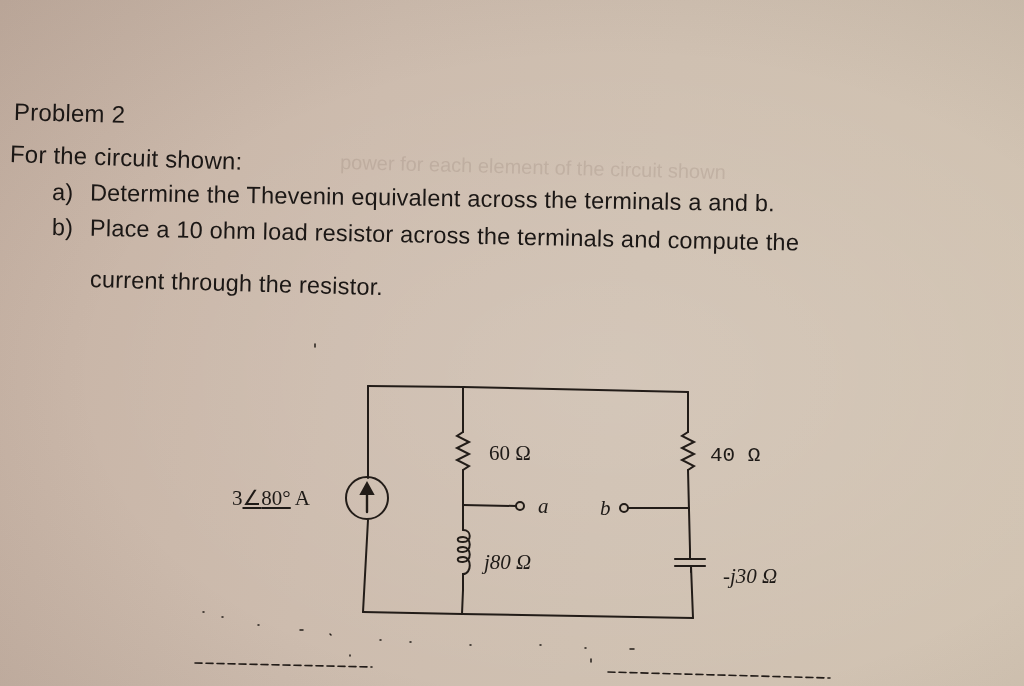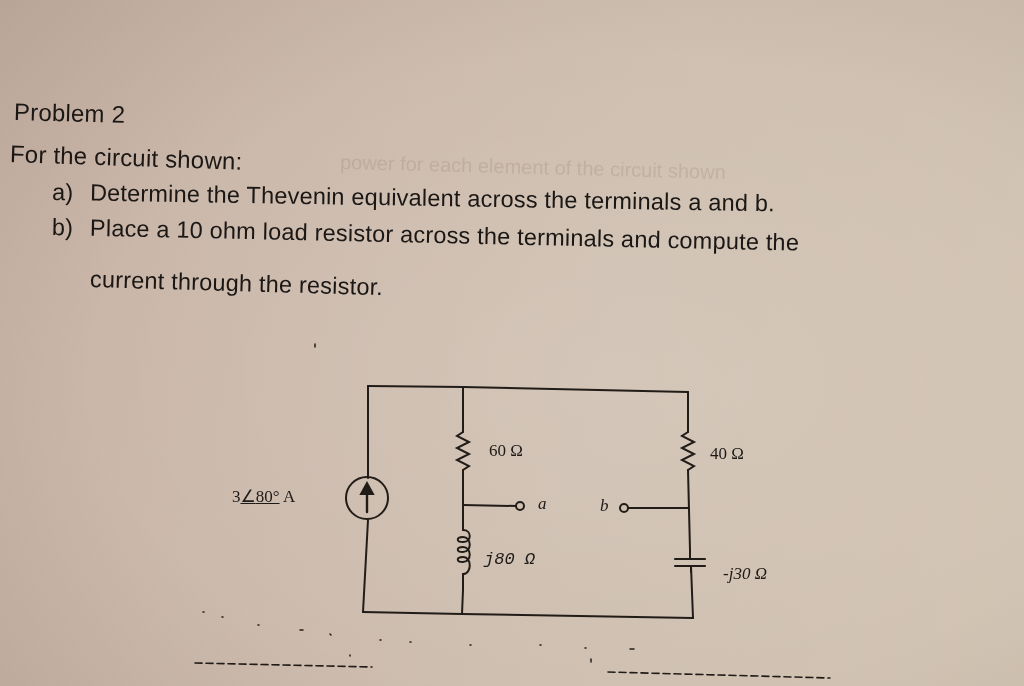--- a/index.html
+++ b/index.html
@@ -24,21 +24,21 @@
     transform-origin: left center; letter-spacing: 0.2px;
   }
   .title { left: 14px; top: 98px; font-size: 24px; transform: rotate(1.5deg); }
   .intro { left: 10px; top: 140px; font-size: 24px; transform: rotate(1.9deg); }
   .item-a { left: 52px; top: 179px; transform: rotate(0.9deg); }
   .item-b { left: 52px; top: 214px; transform: rotate(1.2deg); }
   .item-b2 { left: 90px; top: 266px; transform: rotate(1.6deg); }
   .marker { display: inline-block; width: 38px; }
   .circuit { position: absolute; left: 0; top: 0; }
   .lbl {
-    position: absolute; font-family: "Liberation Serif", serif; font-size: 17px;
+    position: absolute; font-family: "Liberation Serif", serif; font-size: 21px;
     white-space: nowrap; color: #1e1a17;
   }
   .lbl.it { font-style: italic; }
   .src-label { left: 232px; top: 486px; }
   .src-label .ang { text-decoration: underline; }
 </style>
 </head>
 <body>
 
 <div class="vignette"></div>
@@ -117,17 +117,17 @@
   <g stroke-width="1.6" stroke-dasharray="7 4">
     <path d="M195 663 L372 667"></path>
     <path d="M608 672 L830 678"></path>
   </g>
 </svg>
 
 <div class="lbl src-label">
   <span>3</span><span class="ang">∠<span>80°</span></span> <span>A</span>
 </div>
 <div class="lbl" style="left:489px; top:441px;">60 Ω</div>
-<div class="lbl it" style="left:484px; top:550px;font-family:Liberation Mono, monospace;">j80 Ω</div>
-<div class="lbl" style="left:710px; top:444px;">40 Ω</div>
+<div class="lbl it" style="left:484px; top:550px;">j80 Ω</div>
+<div class="lbl" style="left:710px; top:444px;font-family:Liberation Mono, monospace;">40 Ω</div>
 <div class="lbl it" style="left:723px; top:564px;">-j30 Ω</div>
 <div class="lbl it" style="left:538px; top:494px;">a</div>
 <div class="lbl it" style="left:600px; top:496px;">b</div>
 
 </body></html>

